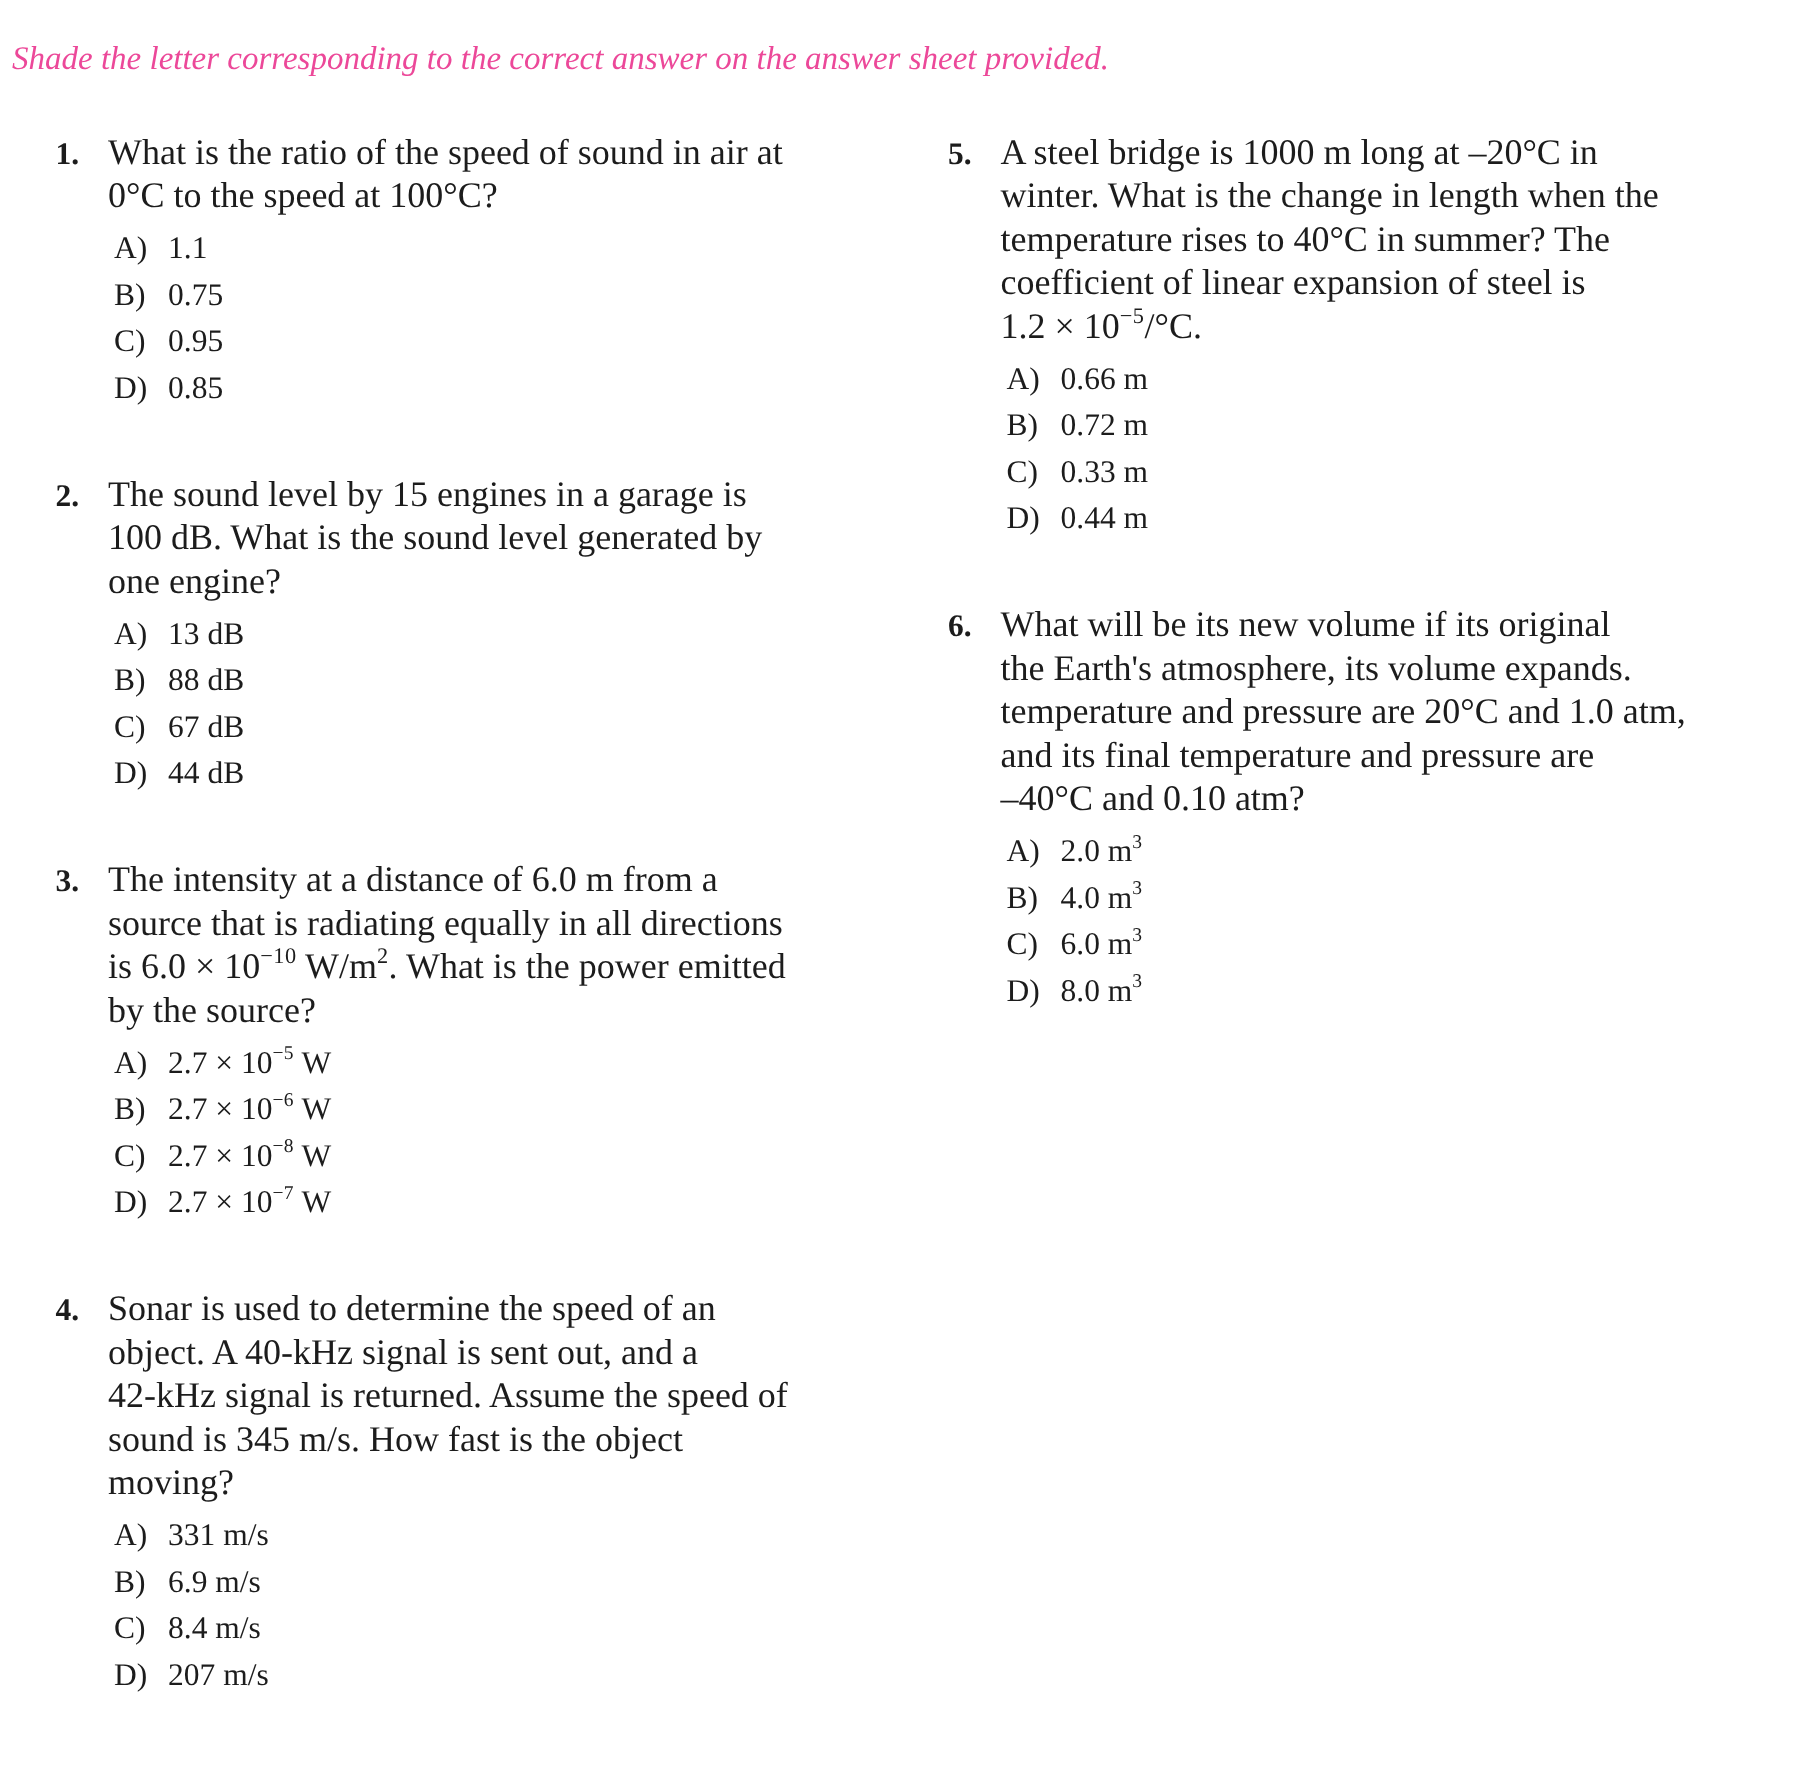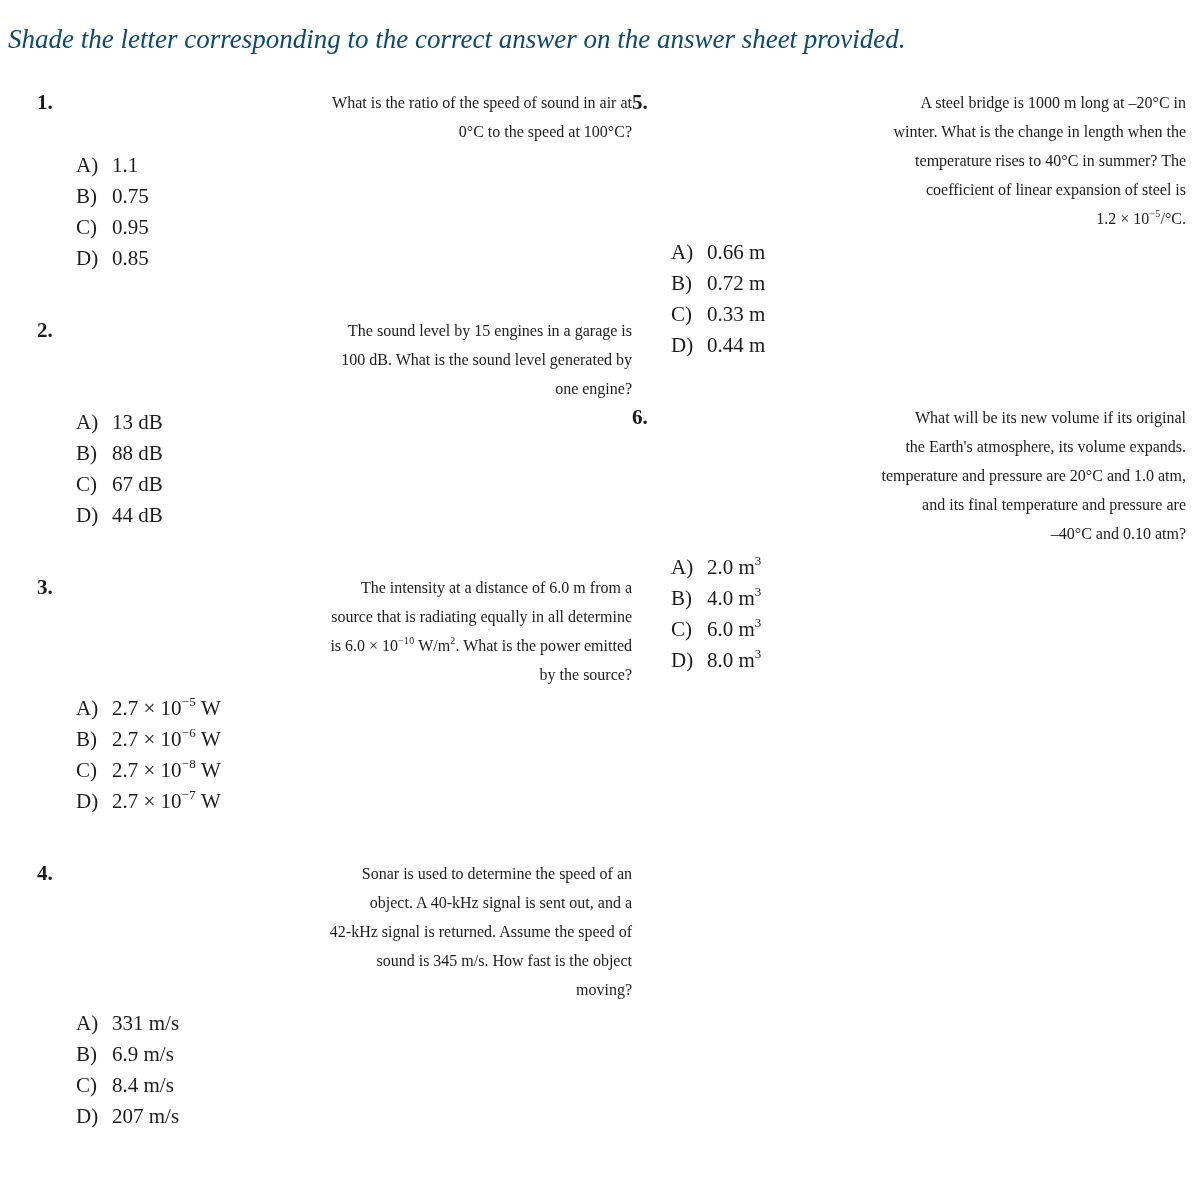--- a/index.html
+++ b/index.html
@@ -7,39 +7,39 @@
   html, body {
     width: 1200px; height: 1194px;
     background: #ffffff;
     font-family: "Liberation Serif", "DejaVu Serif", serif;
     color: #1c1c1c;
     overflow: hidden;
   }
   .page { width: 1200px; height: 1194px; padding: 26px 14px 0 8px; background: #ffffff; }
   .instruction {
     font-style: italic;
-    font-size: 27px;
+    font-size: 22px;
     line-height: 26px;
-    color: #0c4a6e;
+    color: #ec4899;
   }
   .content {
     display: flex;
     margin-top: 36px;
     padding-left: 29px; 
   }
   .col-left { width: 595px; flex: 0 0 595px; }
   .col-right { flex: 1; }
   .question { display: flex; margin-bottom: 42px; }
   .qnum {
     width: 35px; flex: 0 0 35px;
     font-weight: bold;
     font-size: 21px; line-height: 29px;
   }
   .qbody { flex: 1; }
-  .qline { font-size: 16px; line-height: 29px; white-space: nowrap; text-align: right; }
+  .qline { font-size: 24px; line-height: 29px; white-space: nowrap; }
   .options { margin-top: 4px; }
   .option { display: flex; font-size: 21px; line-height: 31px; }
   .opt-letter { width: 40px; flex: 0 0 40px; padding-left: 4px; }
   .opt-value { white-space: nowrap; }
   sup {
     font-size: 0.62em;
     line-height: 0;
     position: relative;
     top: -0.1em;
     vertical-align: super;
@@ -106,21 +106,21 @@
                 <span class="opt-value">44 dB</span>
               </div>
           </div>
         </div>
       </div>
 
       <div class="question">
         <div class="qnum">3.</div>
         <div class="qbody">
           <div class="qline">The intensity at a distance of 6.0 m from a</div>
-          <div class="qline">source that is radiating equally in all determine</div>
+          <div class="qline">source that is radiating equally in all directions</div>
           <div class="qline">is 6.0 × 10<sup>−10</sup> W/m<sup>2</sup>. What is the power emitted</div>
           <div class="qline">by the source?</div>
           <div class="options">
             <div class="option">
                 <span class="opt-letter">A)</span>
                 <span class="opt-value">2.7 × 10<sup>−5</sup>  W</span>
               </div>
             <div class="option">
                 <span class="opt-letter">B)</span>
                 <span class="opt-value">2.7 × 10<sup>−6</sup>  W</span>

